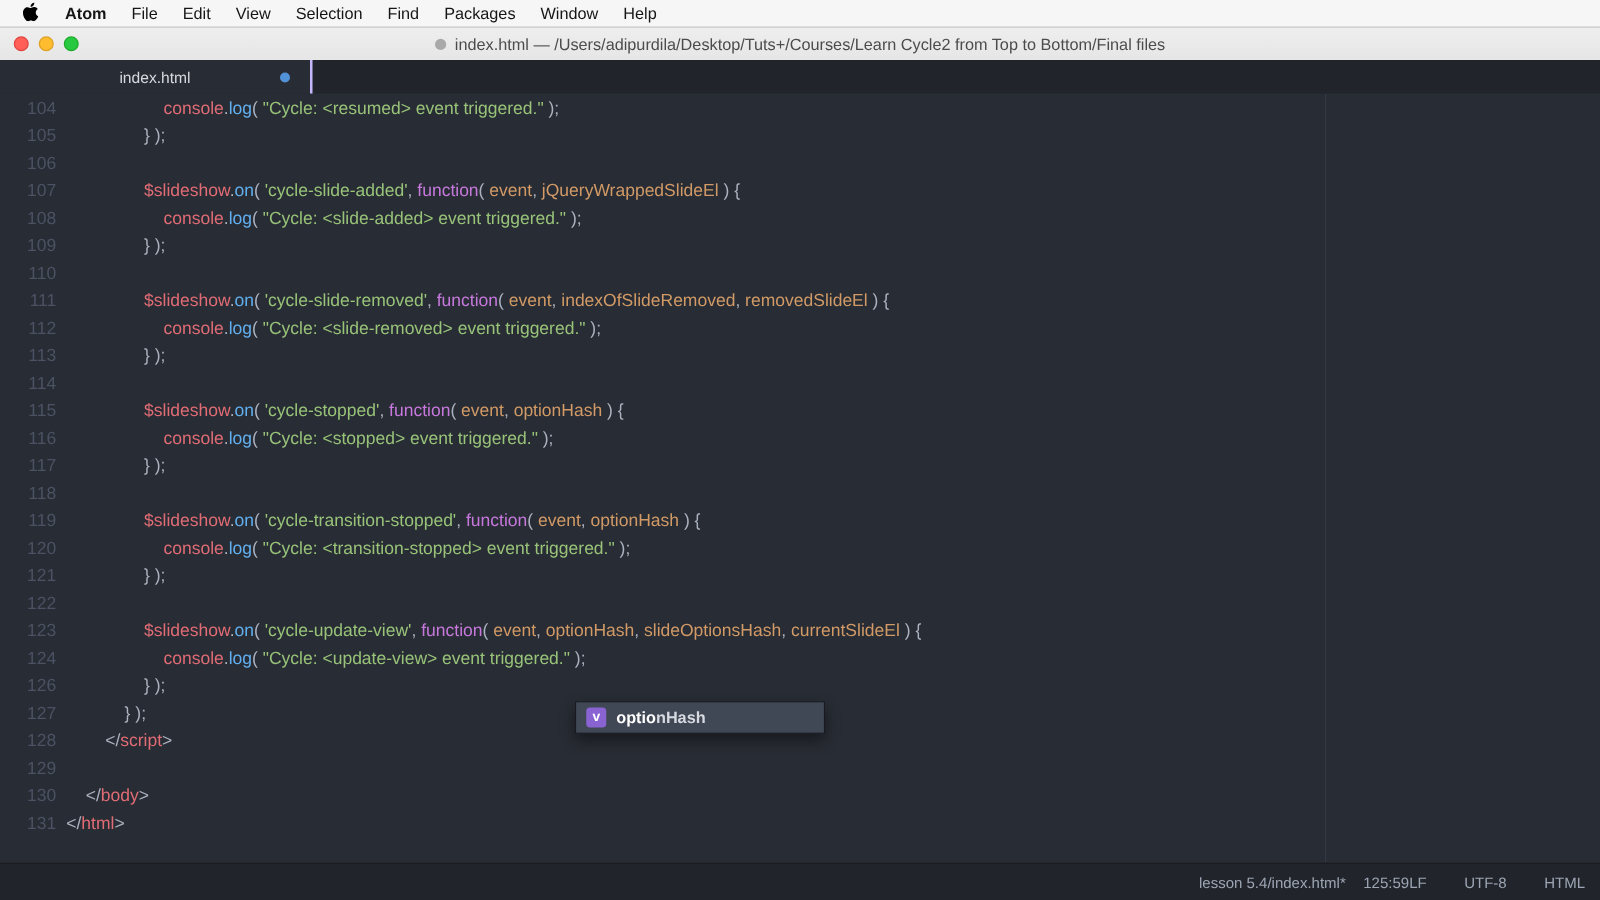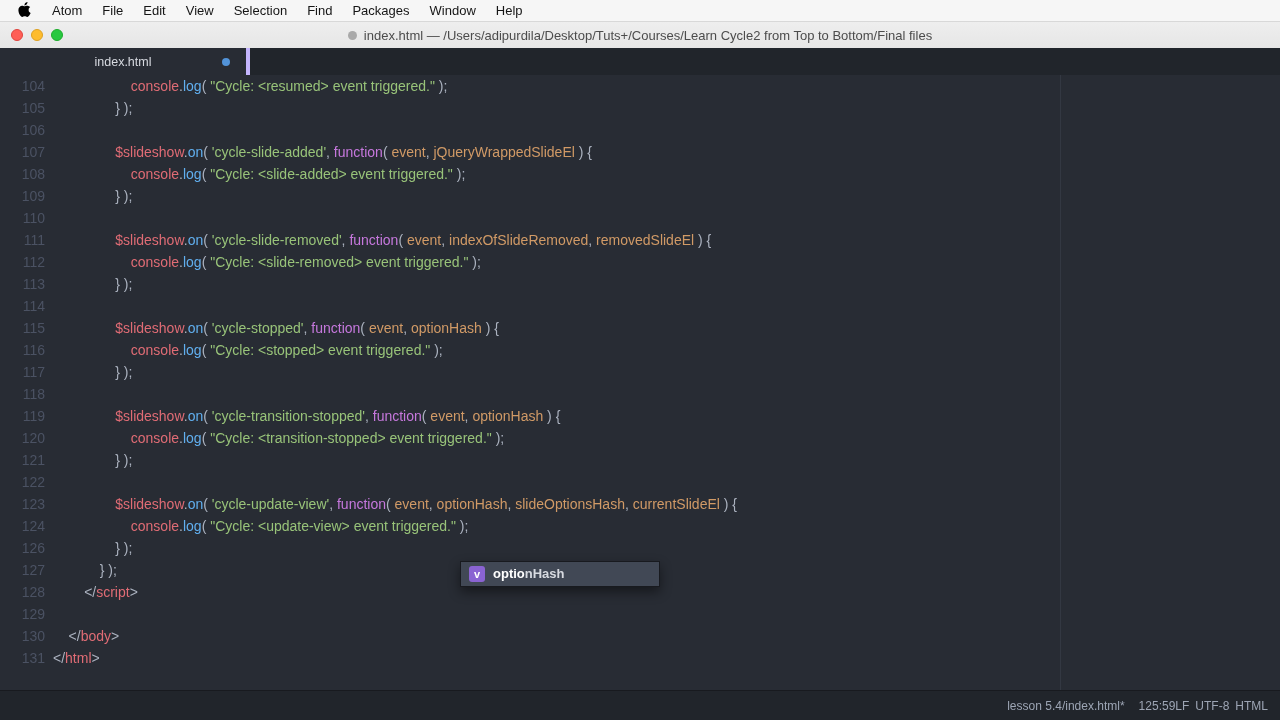--- a/index.html
+++ b/index.html
@@ -4,35 +4,35 @@
 <style>
   *{margin:0;padding:0;box-sizing:border-box}
   html,body{width:1280px;height:720px;overflow:hidden;background:#282c34}
   .screen{width:1280px;height:720px;display:flex;flex-direction:column;font-family:"Liberation Sans",sans-serif}
 
   
   .menu-bar{height:22px;background:#f6f6f6;border-bottom:1px solid #d8d8d8;display:flex;align-items:center;color:#151515;font-size:13px;flex:none}
   .apple{padding:0 11px 0 18px;display:flex;align-items:center;height:100%}
   .menu-items{display:flex;height:100%}
   .menu-item{padding:0 10px;display:flex;align-items:center;white-space:nowrap}
-  .menu-item.app{font-weight:normal}
+  .menu-item.app{font-weight:bold}
 
   
   .title-bar{height:26px;background:linear-gradient(#eeeeee,#e6e6e6);position:relative;display:flex;align-items:center;justify-content:center;flex:none}
   .traffic-lights{position:absolute;left:11px;top:0;height:100%;display:flex;align-items:center;gap:8px}
   .tl{width:12px;height:12px;border-radius:50%;display:inline-block}
   .tl.red{background:#ff5f57;border:1px solid #e0443e}
   .tl.yellow{background:#febc2e;border:1px solid #dea123}
   .tl.green{background:#28c840;border:1px solid #1dad2b}
   .title-wrap{display:flex;align-items:center;gap:7px;font-size:13px;color:#4c4c4c}
   .proxy-dot{width:9px;height:9px;border-radius:50%;background:#a9a9a9;display:inline-block}
 
   
   .tab-bar{height:27px;background:#21252b;display:flex;flex:none}
-  .tab{width:250px;background:#282c34;position:relative;display:flex;align-items:center;justify-content:center;font-size:12.5px;color:#d7dae0;border-right:4px solid #c4b5fd}
+  .tab{width:250px;background:#282c34;position:relative;display:flex;align-items:center;justify-content:center;font-size:12.5px;color:#d7dae0;border-right:2px solid #c4b5fd}
   .modified-dot{position:absolute;right:16px;width:8px;height:8px;border-radius:50%;background:#5293d8}
 
   
   .editor{flex:1;background:#282c34;position:relative;overflow:hidden;font-family:Liberation Sans, sans-serif;font-size:14px;line-height:22px}
   .wrap-guide{position:absolute;left:1060px;top:0;bottom:0;width:1px;background:#333842}
   .code-lines{position:relative}
   .code-line{display:flex;height:22px}
   .gutter-num{width:53px;flex:none;text-align:right;padding-right:8px;color:#4b5263}
   .code-text{white-space:pre}
   .tk-pu,.tk-pl{color:#abb2bf}
@@ -48,21 +48,21 @@
   
   .autocomplete{position:absolute;left:460px;top:486px;width:200px;background:#353b45;border:1px solid #181a1f;box-shadow:0 5px 12px rgba(0,0,0,.45)}
   .ac-row{height:24px;display:flex;align-items:center;gap:8px;padding:0 8px;background:#414855}
   .ac-icon{width:16px;height:16px;border-radius:3px;background:#8a63d2;color:#fff;font-size:11px;line-height:16px;text-align:center;font-weight:bold;flex:none}
   .ac-word{font-size:13px;color:#d7dae0;font-weight:bold}
   .ac-word b{color:#ffffff}
 
   
   .status-bar{height:30px;background:#21252b;border-top:1px solid #181a1f;display:flex;align-items:center;justify-content:flex-end;color:#9da5b4;font-size:12px;flex:none;padding:0 12px}
   .status-left{display:flex;gap:14px;align-items:center}
-  .status-right{display:flex;gap:6px;align-items:center}
+  .status-right{display:flex;gap:30px;align-items:center}
 </style>
 </head>
 <body>
 
 <div class="screen">
 
   <div class="menu-bar">
     <div class="apple">
       <span>
         <svg width="13" height="15" viewBox="0 0 814 1000">

